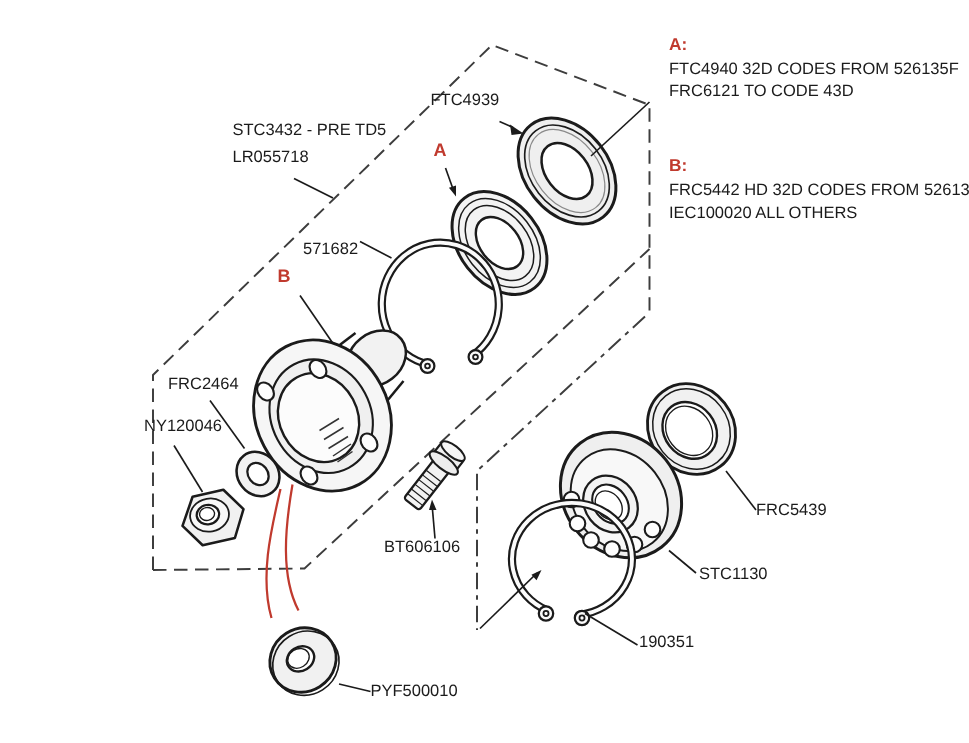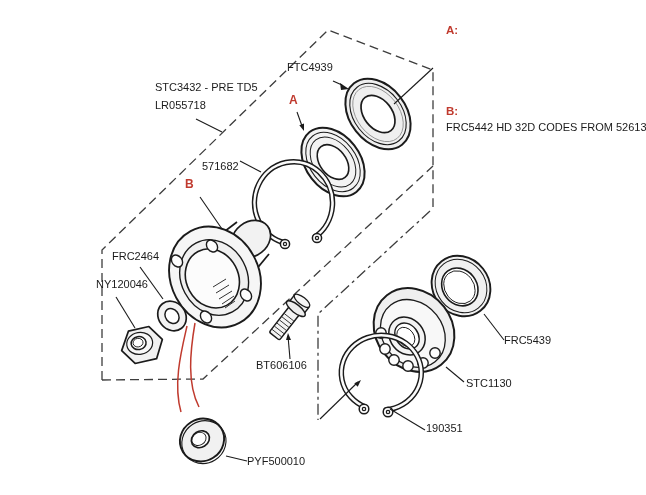--- a/index.html
+++ b/index.html
@@ -190,17 +190,20 @@
   <span class="lbl marker" style="left:185px;top:178px">B</span>
   <span class="lbl" style="left:112px;top:250px">FRC2464</span>
   <span class="lbl" style="left:96px;top:278px">NY120046</span>
   <span class="lbl" style="left:256px;top:359px">BT606106</span>
   <span class="lbl" style="left:247px;top:455px">PYF500010</span>
   <span class="lbl" style="left:504px;top:334px">FRC5439</span>
   <span class="lbl" style="left:466px;top:377px">STC1130</span>
   <span class="lbl" style="left:426px;top:422px">190351</span>
 
   <span class="lbl note-title" style="left:446px;top:24px">A:</span>
+  <span class="lbl" style="left:446px;top:40px">FTC4940 32D CODES FROM 526135F</span>
+  <span class="lbl" style="left:446px;top:55px">FRC6121 TO CODE 43D</span>
 
   <span class="lbl note-title" style="left:446px;top:105px">B:</span>
   <span class="lbl" style="left:446px;top:121px">FRC5442 HD 32D CODES FROM 526135F</span>
+  <span class="lbl" style="left:446px;top:136px">IEC100020 ALL OTHERS</span>
 
 </div>
 
 </body></html>

